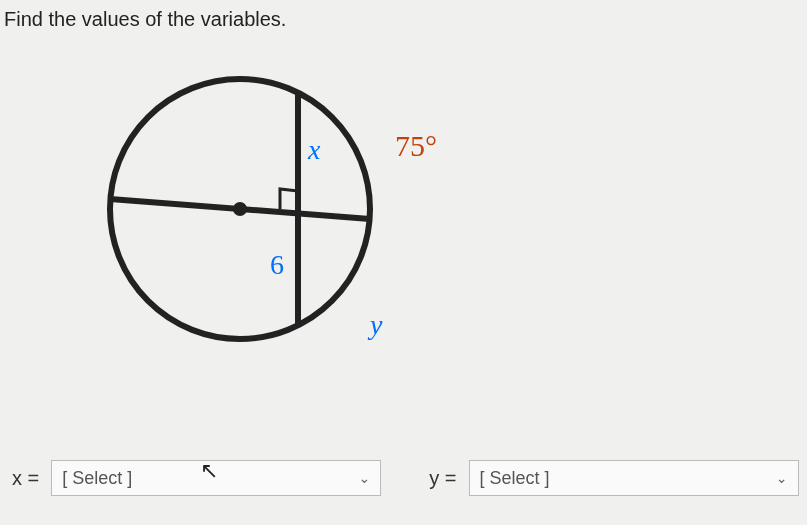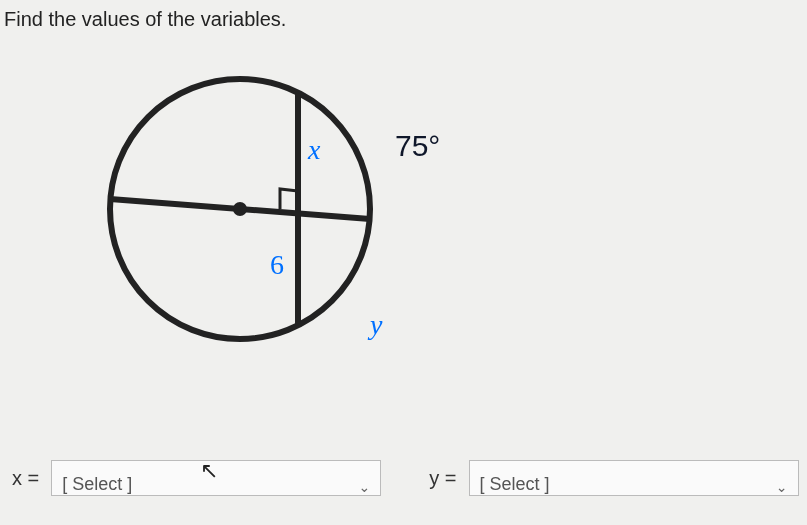--- a/index.html
+++ b/index.html
@@ -26,40 +26,40 @@
   }
   .overlay-label {
     position: absolute;
     font-family: 'Times New Roman', serif;
     font-style: italic;
     font-size: 28px;
     color: #0070ff;
   }
   .deg-label {
     position: absolute;
-    font-family: Liberation Sans, sans-serif;
+    font-family: Liberation Serif, serif;
     font-size: 30px;
-    color: #0f172a;
+    color: #c2410c;
   }
   .answer-row {
     position: absolute;
     left: 12px;
     top: 460px;
     display: flex;
     align-items: center;
     gap: 8px;
   }
   .eq-label {
     font-size: 20px;
     color: #333;
     margin-right: 4px;
   }
   .select-box {
     display: inline-flex;
-    align-items: flex-end;
+    align-items: center;
     justify-content: space-between;
     border: 1px solid #bbb;
     background: #fafafa;
     height: 36px;
     padding: 0 10px;
     color: #555;
     font-size: 18px;
     box-sizing: border-box;
     cursor: pointer;
   }

